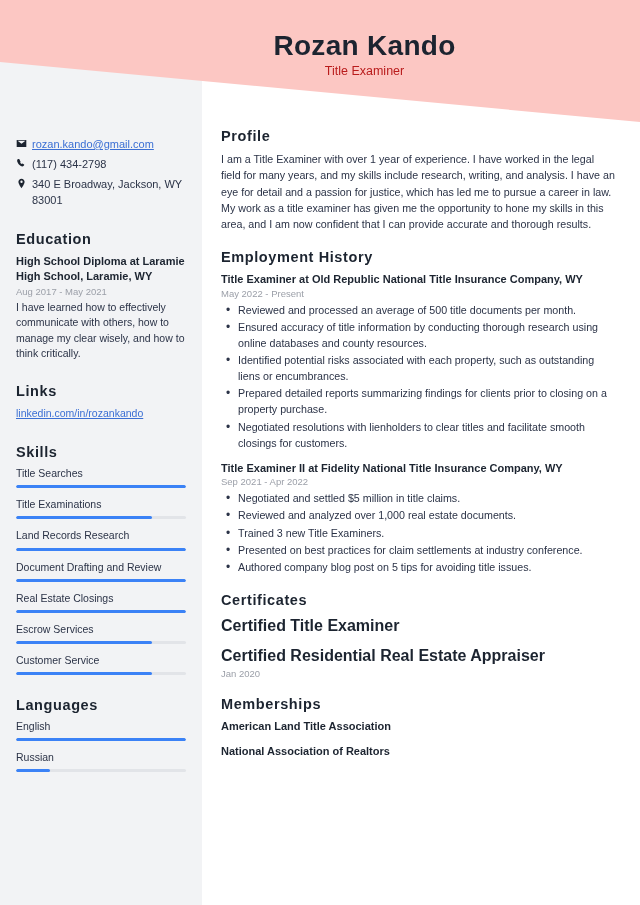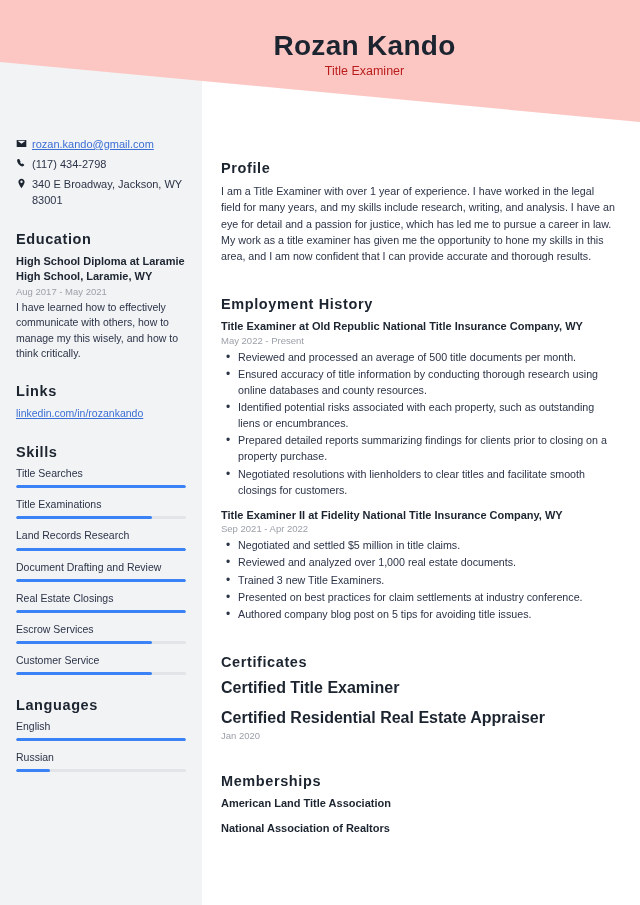--- a/index.html
+++ b/index.html
@@ -145,21 +145,21 @@
     z-index: 1;
     padding: 128px 24px 0 19px;
   }
   .main-heading {
     font-size: 14.5px;
     font-weight: 700;
     letter-spacing: 0.6px;
     color: #1c2430;
     margin-bottom: 7px;
   }
-  .section { margin-bottom: 17px; margin-top: 32px; }
+  .section { margin-bottom: 17px; }
   .profile-text {
     font-size: 10.7px;
     line-height: 1.52;
     color: #2b3347;
     text-align: left;
   }
 
   .job { margin-bottom: 10px; }
   .job-title {
     font-size: 11px;
@@ -244,21 +244,21 @@
           <span class="contact-value">340 E Broadway, Jackson, WY 83001</span>
         </div>
       </div>
 
     <div>
       <div class="side-heading">Education</div>
       <div id="education-list">
           <div>
             <div class="edu-title">High School Diploma at Laramie High School, Laramie, WY</div>
             <div class="edu-date">Aug 2017 - May 2021</div>
-            <div class="edu-desc">I have learned how to effectively communicate with others, how to manage my this wisely, and how to think critically.</div>
+            <div class="edu-desc">I have learned how to effectively communicate with others, how to manage my clear wisely, and how to think critically.</div>
           </div>
         </div>
     </div>
 
     <div>
       <div class="side-heading">Links</div>
       <div id="links-list">
           <div class="link-item">linkedin.com/in/rozankando</div>
         </div>
     </div>

